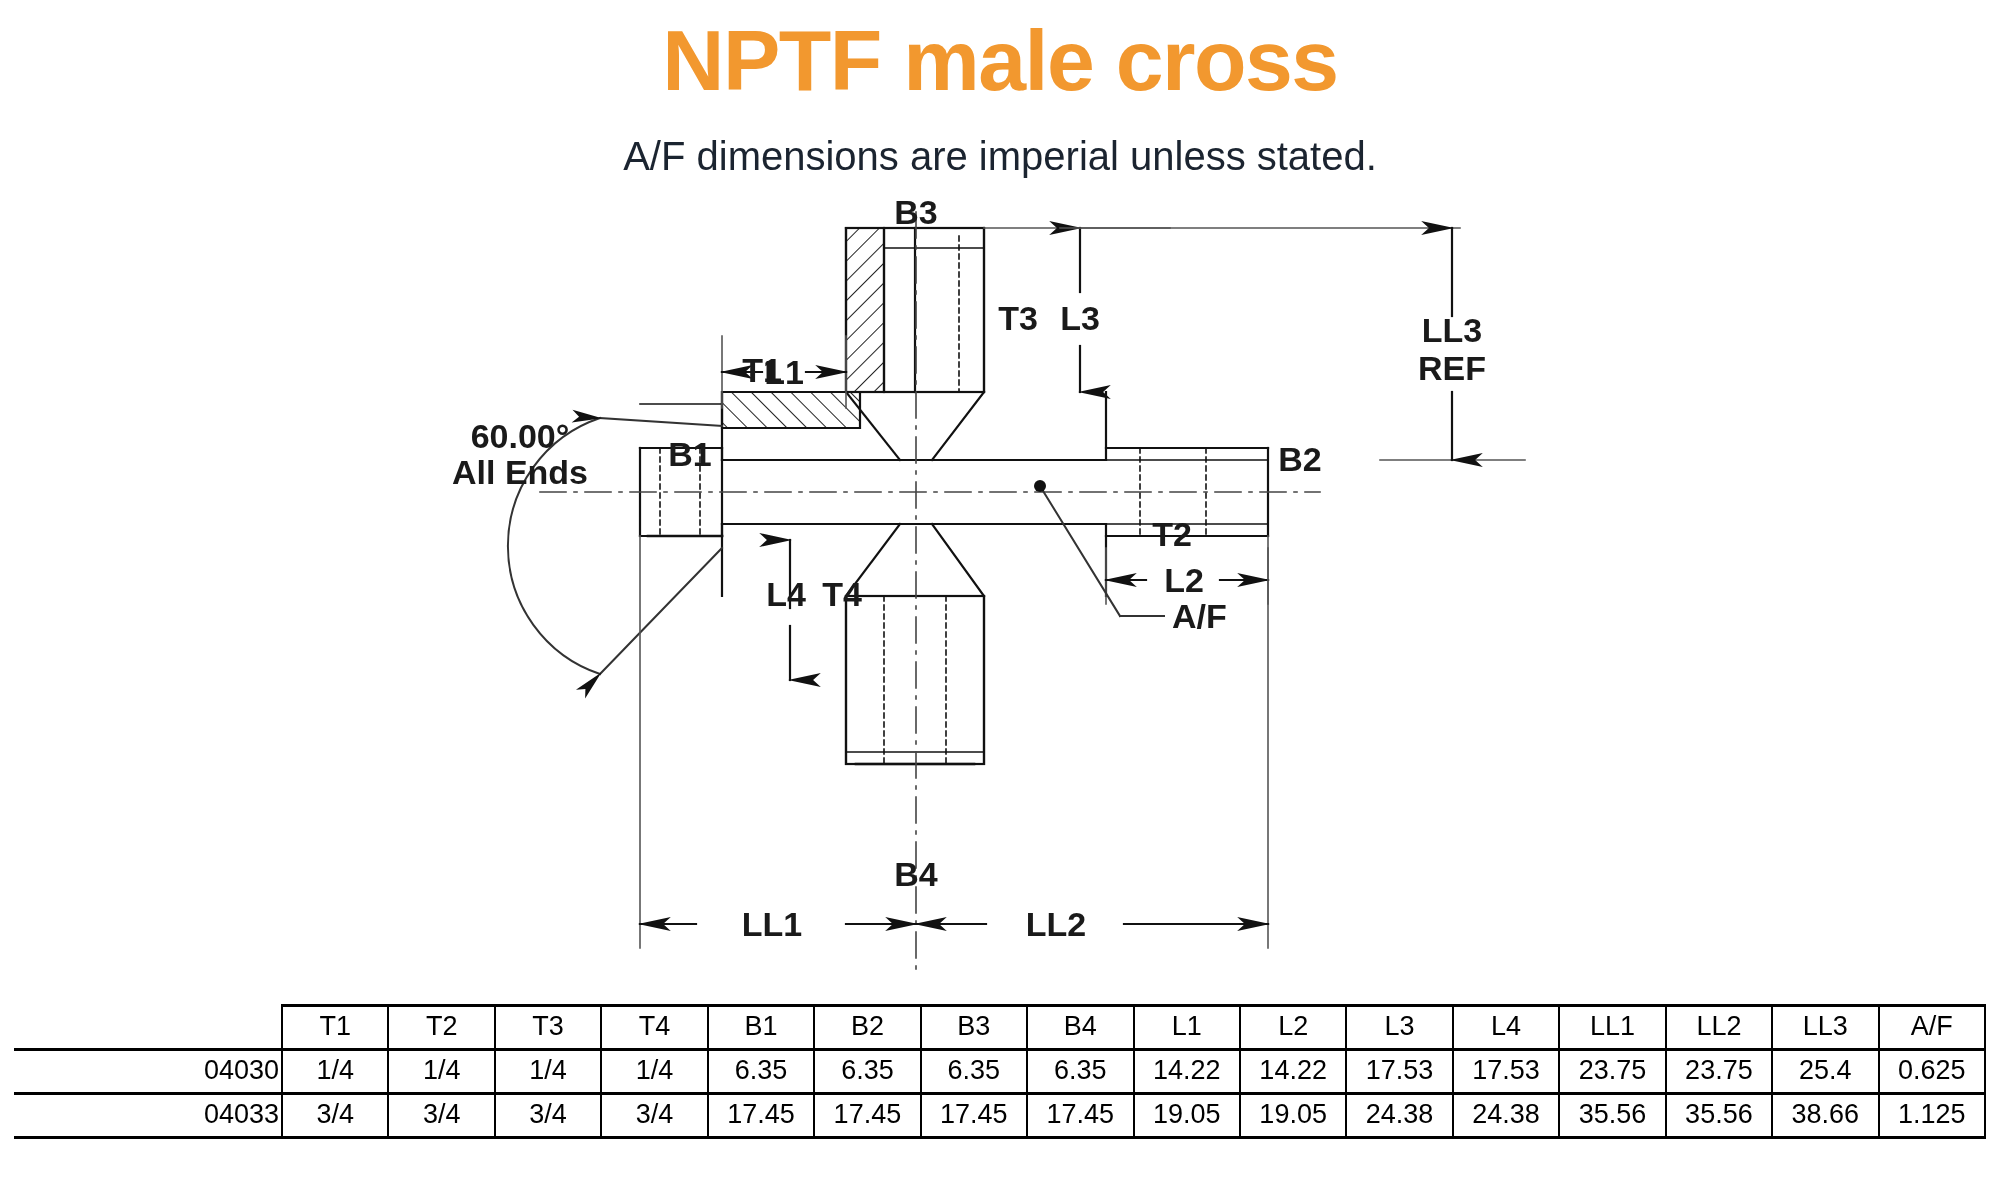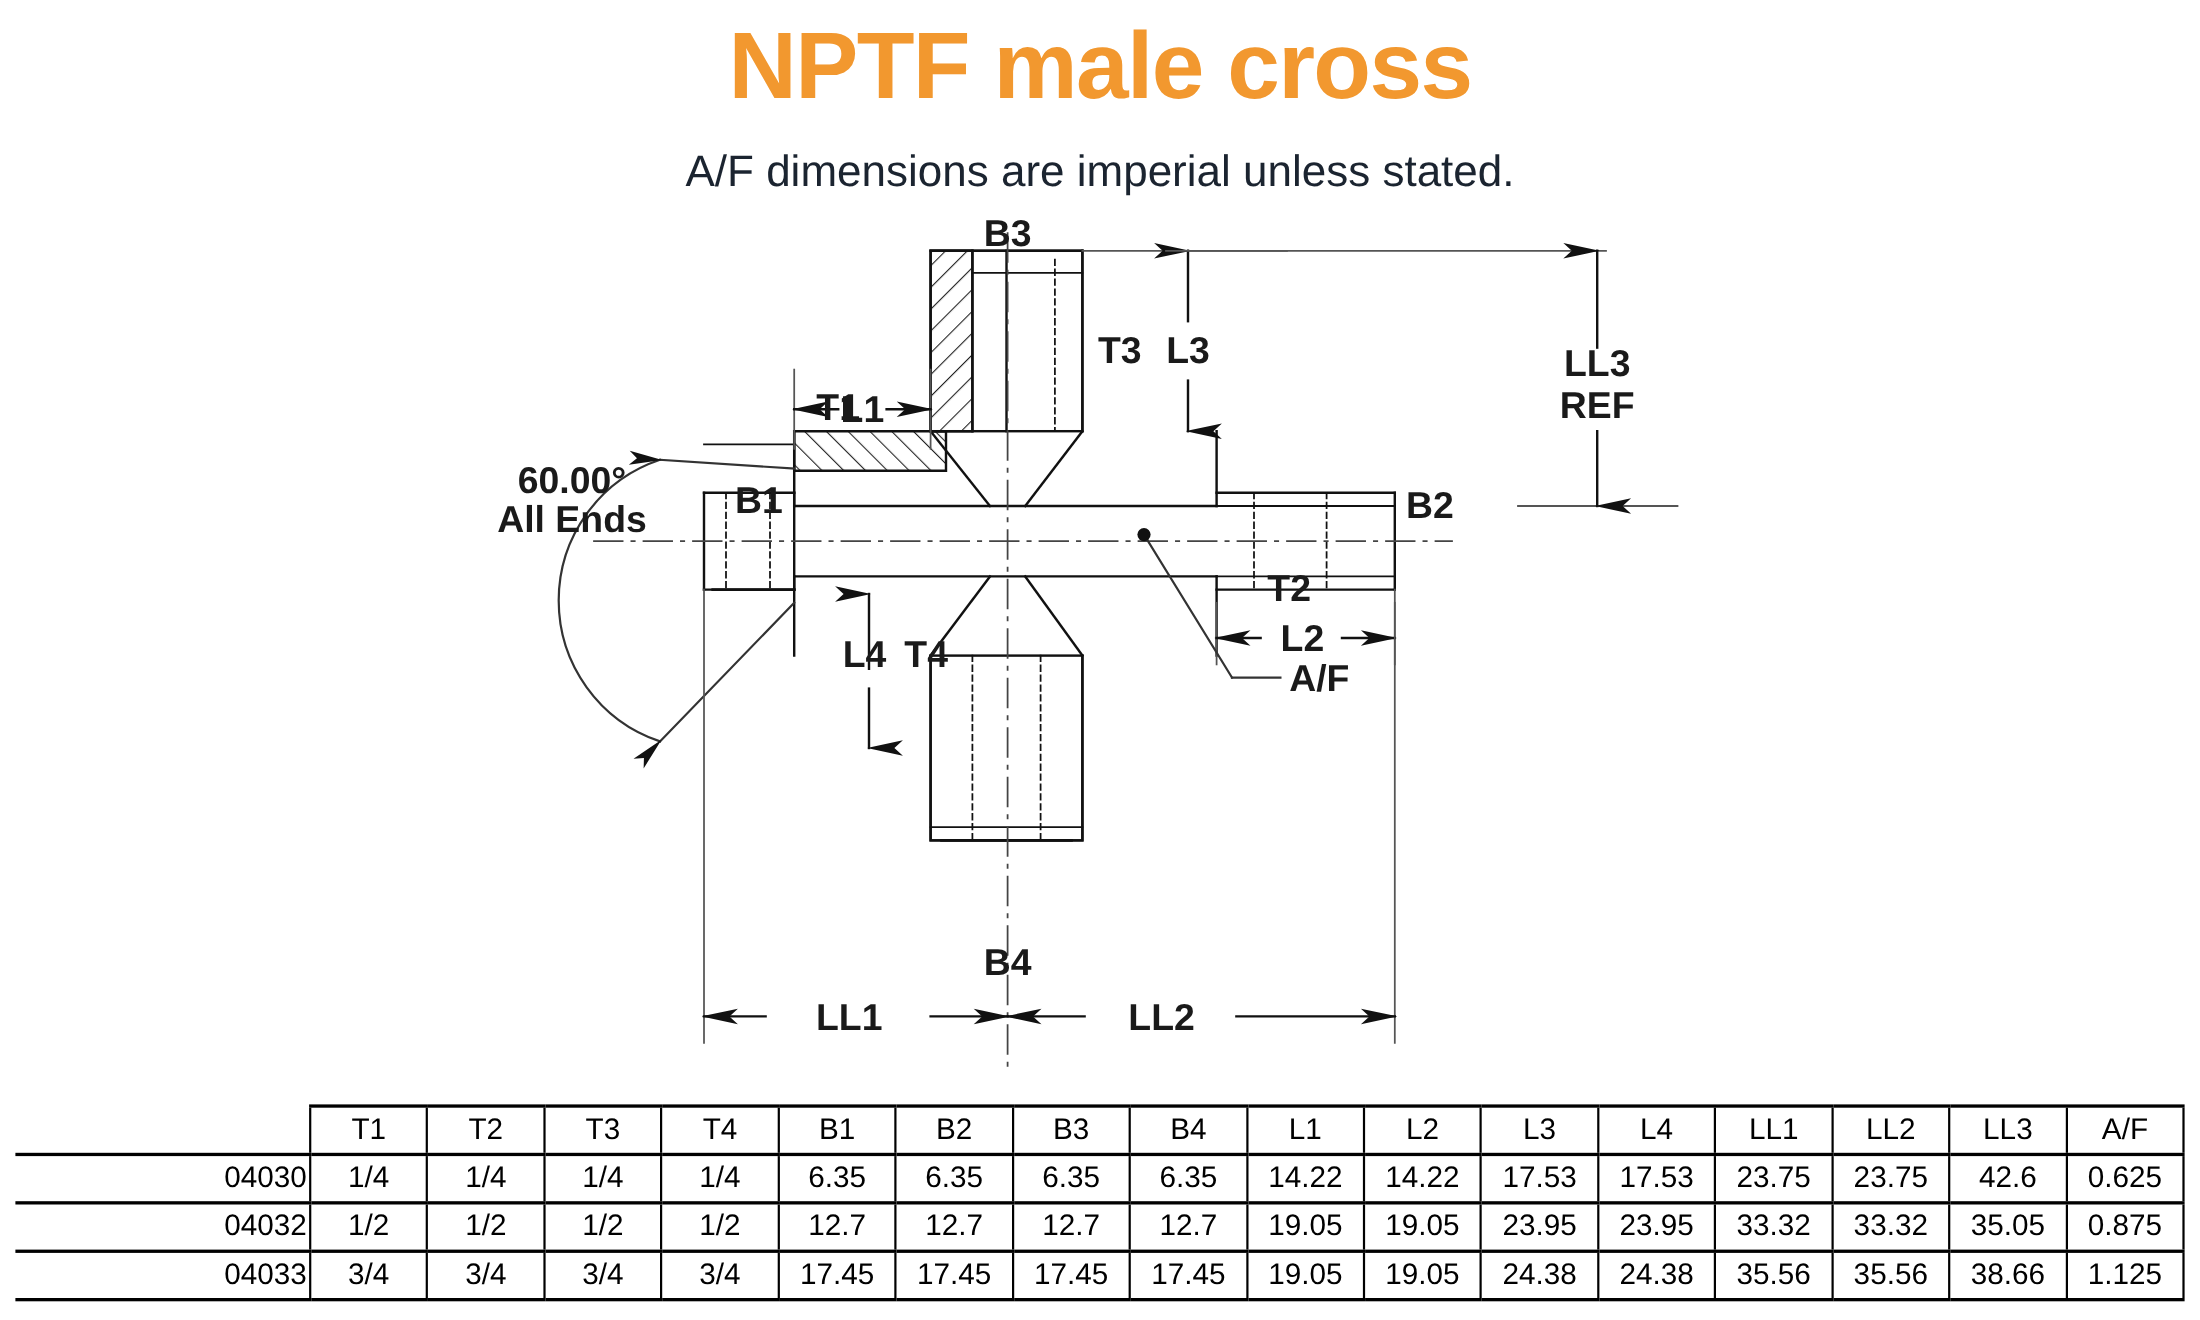--- a/index.html
+++ b/index.html
@@ -273,41 +273,22 @@
             <td>6.35</td>
             <td>6.35</td>
             <td>6.35</td>
             <td>6.35</td>
             <td>14.22</td>
             <td>14.22</td>
             <td>17.53</td>
             <td>17.53</td>
             <td>23.75</td>
             <td>23.75</td>
-            <td>42.6</td>
+            <td>25.4</td>
             <td>0.625</td>
-          </tr>
-          <tr>
-            <td class="part">04032</td>
-            <td>1/2</td>
-            <td>1/2</td>
-            <td>1/2</td>
-            <td>1/2</td>
-            <td>12.7</td>
-            <td>12.7</td>
-            <td>12.7</td>
-            <td>12.7</td>
-            <td>19.05</td>
-            <td>19.05</td>
-            <td>23.95</td>
-            <td>23.95</td>
-            <td>33.32</td>
-            <td>33.32</td>
-            <td>35.05</td>
-            <td>0.875</td>
           </tr>
           <tr>
             <td class="part">04033</td>
             <td>3/4</td>
             <td>3/4</td>
             <td>3/4</td>
             <td>3/4</td>
             <td>17.45</td>
             <td>17.45</td>
             <td>17.45</td>

